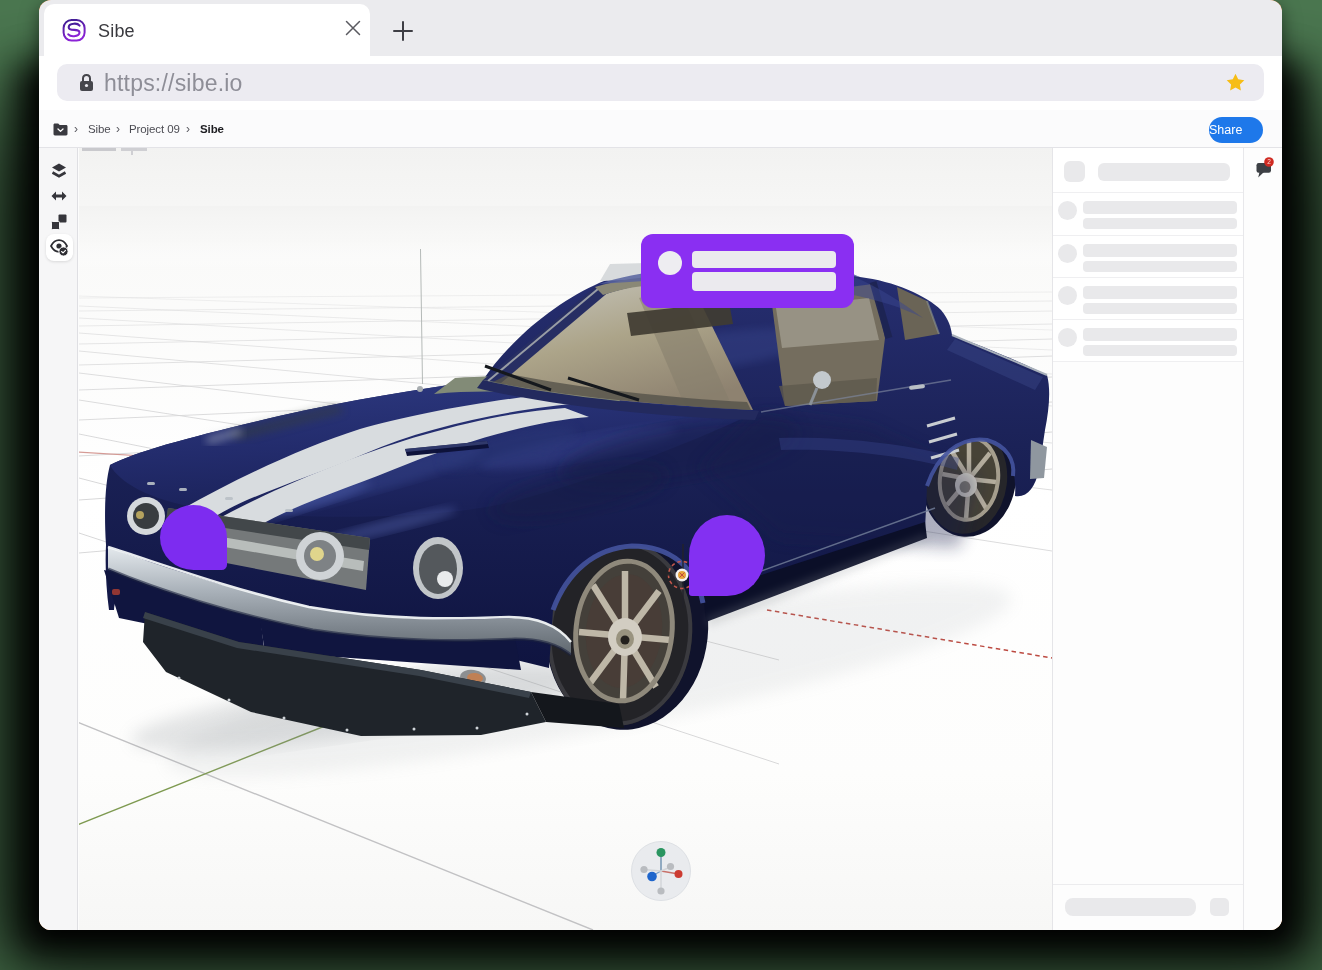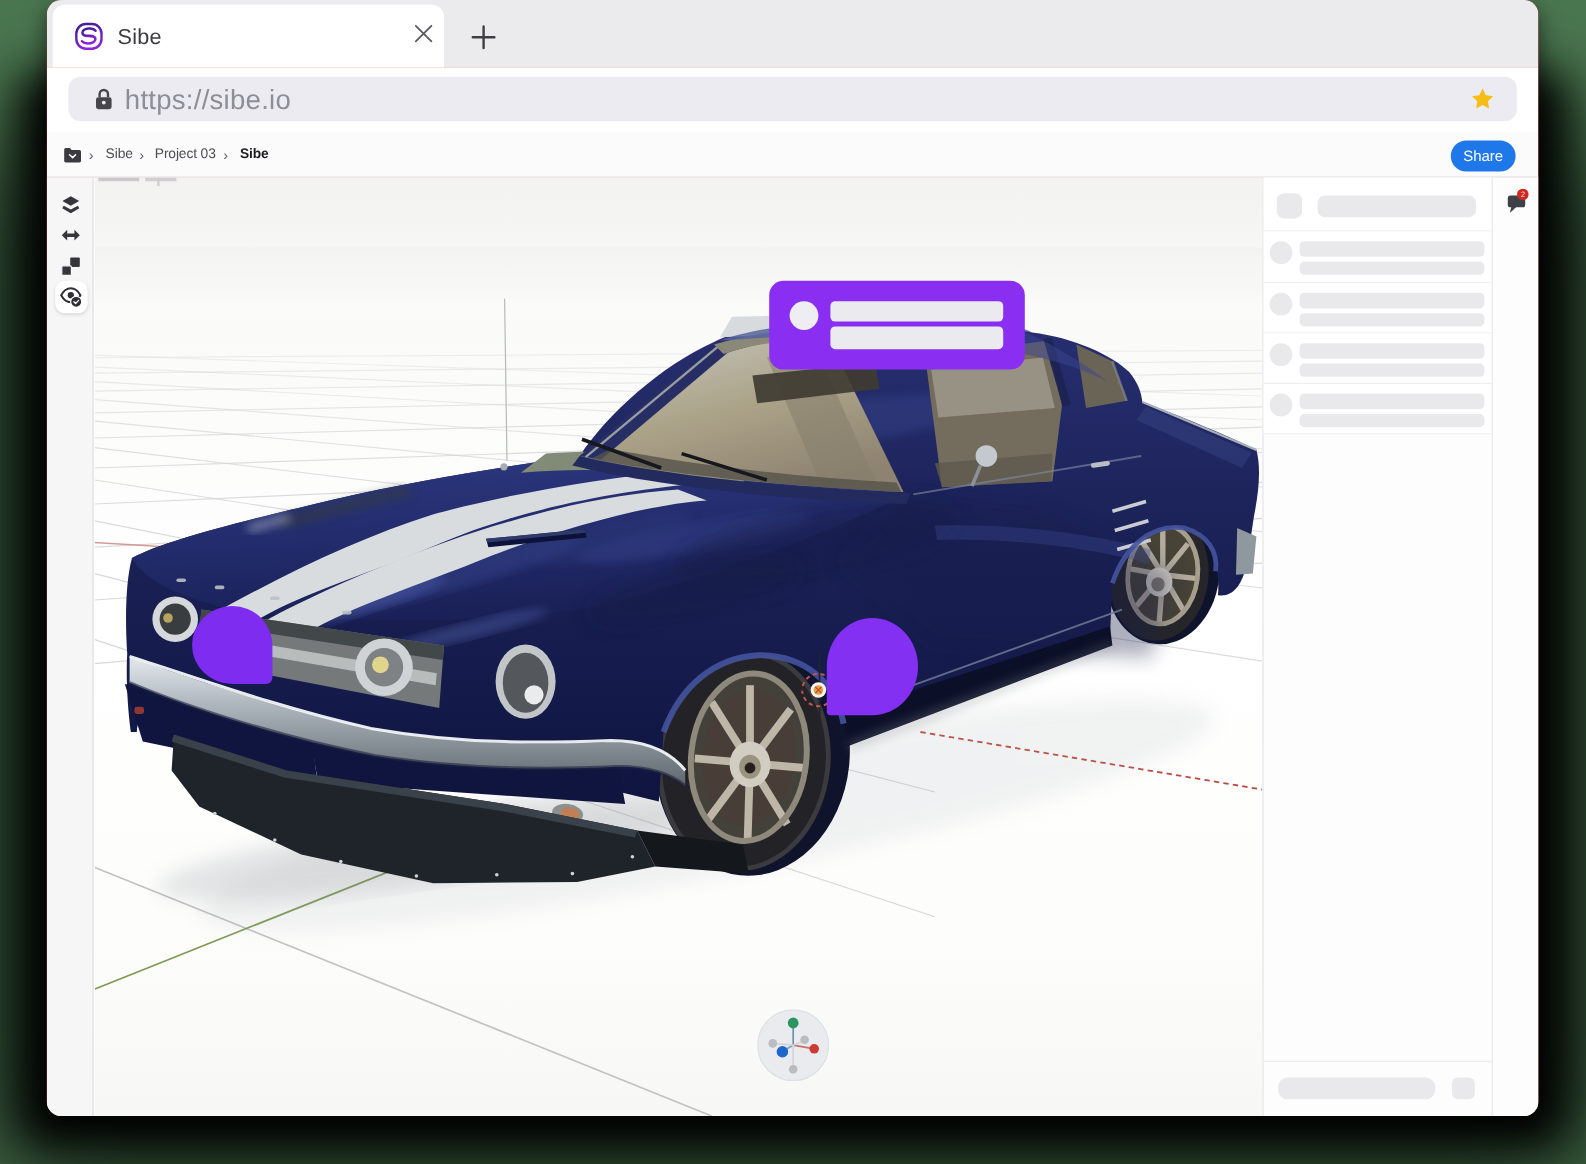--- a/index.html
+++ b/index.html
@@ -4,21 +4,21 @@
 <style>
   * { margin:0; padding:0; box-sizing:border-box; }
   html,body { width:1322px; height:970px; overflow:hidden; }
   body { background:#4b7750; font-family:"Liberation Sans", sans-serif; position:relative; }
   .shadow1 { position:absolute; left:16px; top:58px; width:1290px; height:897px; background:#000;
              opacity:.95; filter:blur(18px); border-radius:24px; }
   .shadow2 { position:absolute; left:-20px; top:110px; width:1362px; height:880px; background:#030503;
              opacity:.72; filter:blur(55px); }
   .win {
     position:absolute; left:39px; top:0; width:1243px; height:930px;
-    background:#b91c1c; border-radius:12px; overflow:hidden;
+    background:#f97316; border-radius:12px; overflow:hidden;
     box-shadow: 0 6px 18px rgba(0,0,0,0.55);
   }
   
   .tabbar { position:absolute; left:0; top:0; width:100%; height:56px; background:#ebebee; }
   .tab { position:absolute; left:5px; top:4px; width:326px; height:52px; background:#fff;
          border-radius:10px 10px 0 0; }
   .tab .favicon { position:absolute; left:17px; top:13px; }
   .tab .title { position:absolute; left:54px; top:17px; font-size:18px; color:#3a3a3f; letter-spacing:.2px; }
   .tab .close { position:absolute; left:299px; top:14px; width:20px; height:20px; }
   .newtab { position:absolute; left:352px; top:19px; width:24px; height:24px; }
@@ -26,21 +26,21 @@
   .urlrow { position:absolute; left:0; top:56px; width:100%; height:54px; background:#fff; }
   .urlfield { position:absolute; left:18px; top:8px; width:1207px; height:37px; background:#ecebf1; border-radius:10px; }
   .urltext { position:absolute; left:47px; top:6px; font-size:23px; color:#8e8e97; letter-spacing:.2px; }
   .lock { position:absolute; left:22px; top:9px; }
   .star { position:absolute; left:1169px; top:9px; }
   
   .crumbs { position:absolute; left:0; top:110px; width:100%; height:38px; background:#fbfbfc; border-bottom:1.5px solid #e3e3e7; }
   .crumbs .item { position:absolute; top:13px; font-size:11.5px; color:#4c4c53; letter-spacing:-0.1px; }
   .crumbs .sep { position:absolute; top:12px; font-size:12px; color:#5a5a61; }
   .share { position:absolute; left:1170px; top:7px; width:54px; height:26px; background:#1e78ea; border-radius:13px;
-           color:#fff; font-size:12.5px; text-align:center; line-height:26px; }
+           color:#fff; font-size:12.5px; text-align:left; line-height:26px; }
   
   .main { position:absolute; left:0; top:148px; width:100%; height:782px; background:#fcfcfc; }
   .tools { position:absolute; left:0; top:0; width:39px; height:782px; background:#f6f6f7; border-right:1px solid #dfdfe3; }
   .toolcard { position:absolute; left:7px; top:86px; width:27px; height:27px; background:#fff; border-radius:8px;
               box-shadow:0 1px 3px rgba(0,0,0,0.12); }
   .canvas { position:absolute; left:40px; top:0; width:973px; height:782px; overflow:hidden;
             background:linear-gradient(180deg,#f2f2f1 0%, #fafaf9 14%, #ffffff 45%, #fdfdfc 80%, #f7f7f6 100%); }
   .panel { position:absolute; left:1013px; top:0; width:191px; height:782px; background:#fdfdfd; border-left:1px solid #e5e5e8; }
   .strip { position:absolute; left:1204px; top:0; width:39px; height:782px; background:#fdfdfd; border-left:1px solid #e8e8eb; }
   .sk { background:#e9e9eb; position:absolute; }
@@ -89,21 +89,21 @@
   </div>
 
   <div class="crumbs">
     <svg style="position:absolute;left:14px;top:13px" width="15" height="13" viewBox="0 0 15 13">
       <path d="M0.5 1.8 C0.5 1 1.1 0.4 1.9 0.4 L5.2 0.4 L6.7 2 L13.1 2 C13.9 2 14.5 2.6 14.5 3.4 L14.5 11 C14.5 11.8 13.9 12.4 13.1 12.4 L1.9 12.4 C1.1 12.4 0.5 11.8 0.5 11 Z" fill="#3a3a40"></path>
       <path d="M5 6 L7.5 8.4 L10 6" fill="none" stroke="#fff" stroke-width="1.3" stroke-linecap="round" stroke-linejoin="round"></path>
     </svg>
     <span class="sep" style="left:35px">›</span>
     <span class="item" style="left:49px">Sibe</span>
     <span class="sep" style="left:77px">›</span>
-    <span class="item" style="left:90px">Project 03</span>
+    <span class="item" style="left:90px">Project 09</span>
     <span class="sep" style="left:147px">›</span>
     <span class="item" style="left:161px; font-weight:bold; color:#1c1c20">Sibe</span>
     <div class="share">Share</div>
   </div>
 
   <div class="main">
     <div class="tools">
       <svg style="position:absolute;left:12px;top:15px" width="16" height="16" viewBox="0 0 16 16">
         <path d="M8 0.5 L15 4.5 L8 8.5 L1 4.5 Z" fill="#35353b"></path>
         <path d="M1.5 9.5 L8 13.2 L14.5 9.5" fill="none" stroke="#35353b" stroke-width="2.6"></path>

